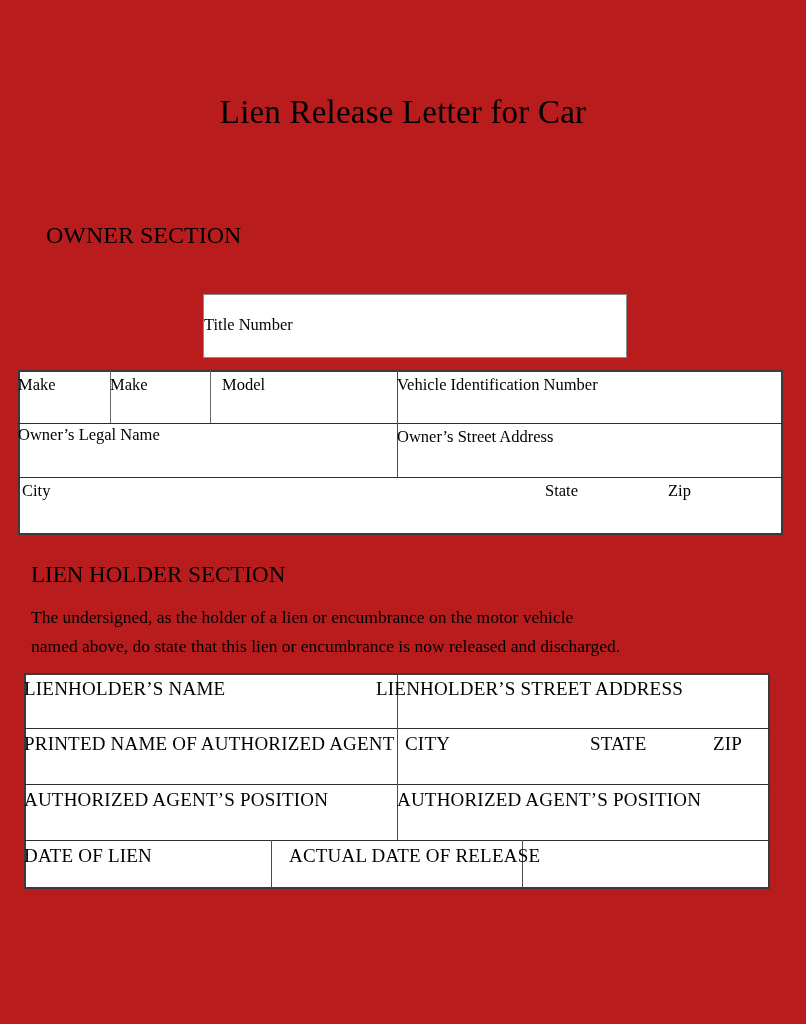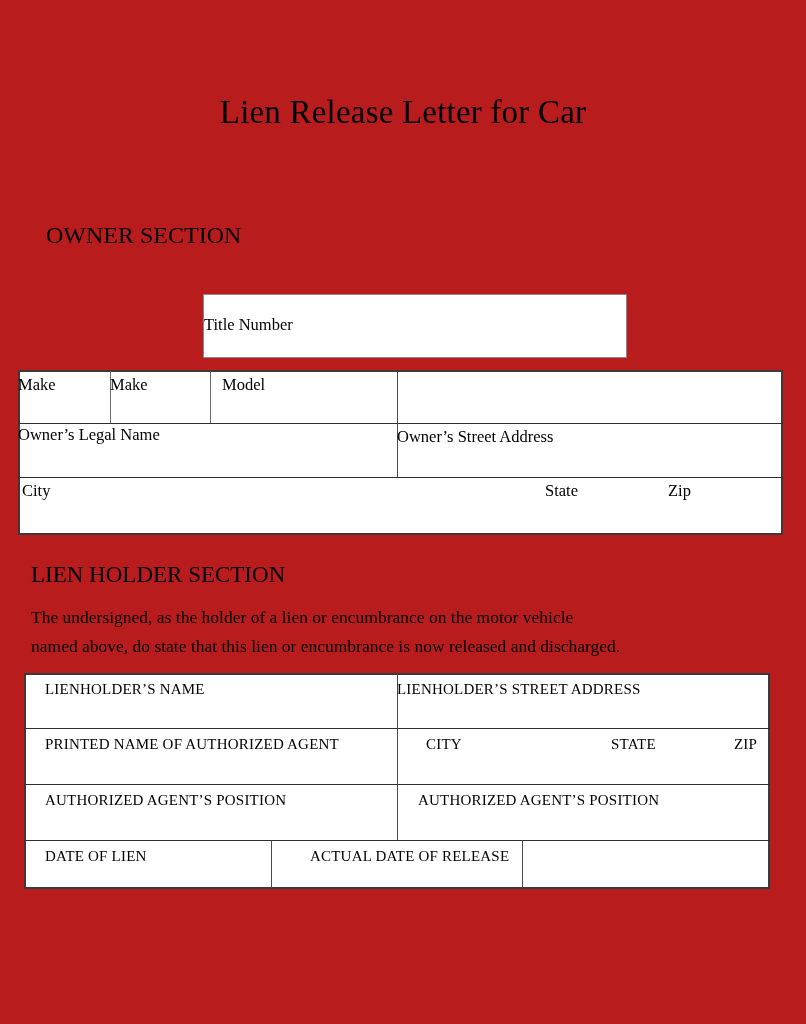--- a/index.html
+++ b/index.html
@@ -69,23 +69,22 @@
   .cell-label {
     position: absolute;
     font-size: 16.5px;
     line-height: 20px;
     white-space: nowrap;
   }
   .cell-label.center {
     text-align: left;
   }
   .cap {
-    font-size: 15px;
+    font-size: 19px;
     letter-spacing: 0.2px;
-    margin-left: 21px;
   }
 
   
   .hline {
     position: absolute;
     height: 0;
     border-top: 1px solid #4a4a4a;
   }
   .vline {
     position: absolute;
@@ -114,20 +113,21 @@
   <div class="hline dark" style="left:18px; top:477px; width:765px;"></div>
 
   <div class="vline" style="left:110px; top:371px; height:52px;"></div>
   <div class="vline" style="left:210px; top:371px; height:52px;"></div>
 
   <div class="vline dark" style="left:397px; top:371px; height:106px;"></div>
 
   <div class="cell-label center" style="left:18px; top:375px; width:92px;">Make</div>
   <div class="cell-label center" style="left:110px; top:375px; width:100px;">Make</div>
   <div class="cell-label center" style="left:210px; top:375px; width:187px;padding-left:12px;">Model</div>
+  <div class="cell-label center" style="left:397px; top:375px; width:386px;">Vehicle Identification Number</div>
 
   <div class="cell-label center" style="left:18px; top:425px; width:379px;">Owner’s Legal Name</div>
   <div class="cell-label center" style="left:397px; top:427px; width:331px;">Owner’s Street Address</div>
 
   <div class="cell-label" style="left:22px; top:481px;">City</div>
   <div class="cell-label" style="left:545px; top:481px;">State</div>
   <div class="cell-label" style="left:668px; top:481px;">Zip</div>
 
   <div class="section-heading" id="lien-section-heading">LIEN HOLDER SECTION</div>
 

